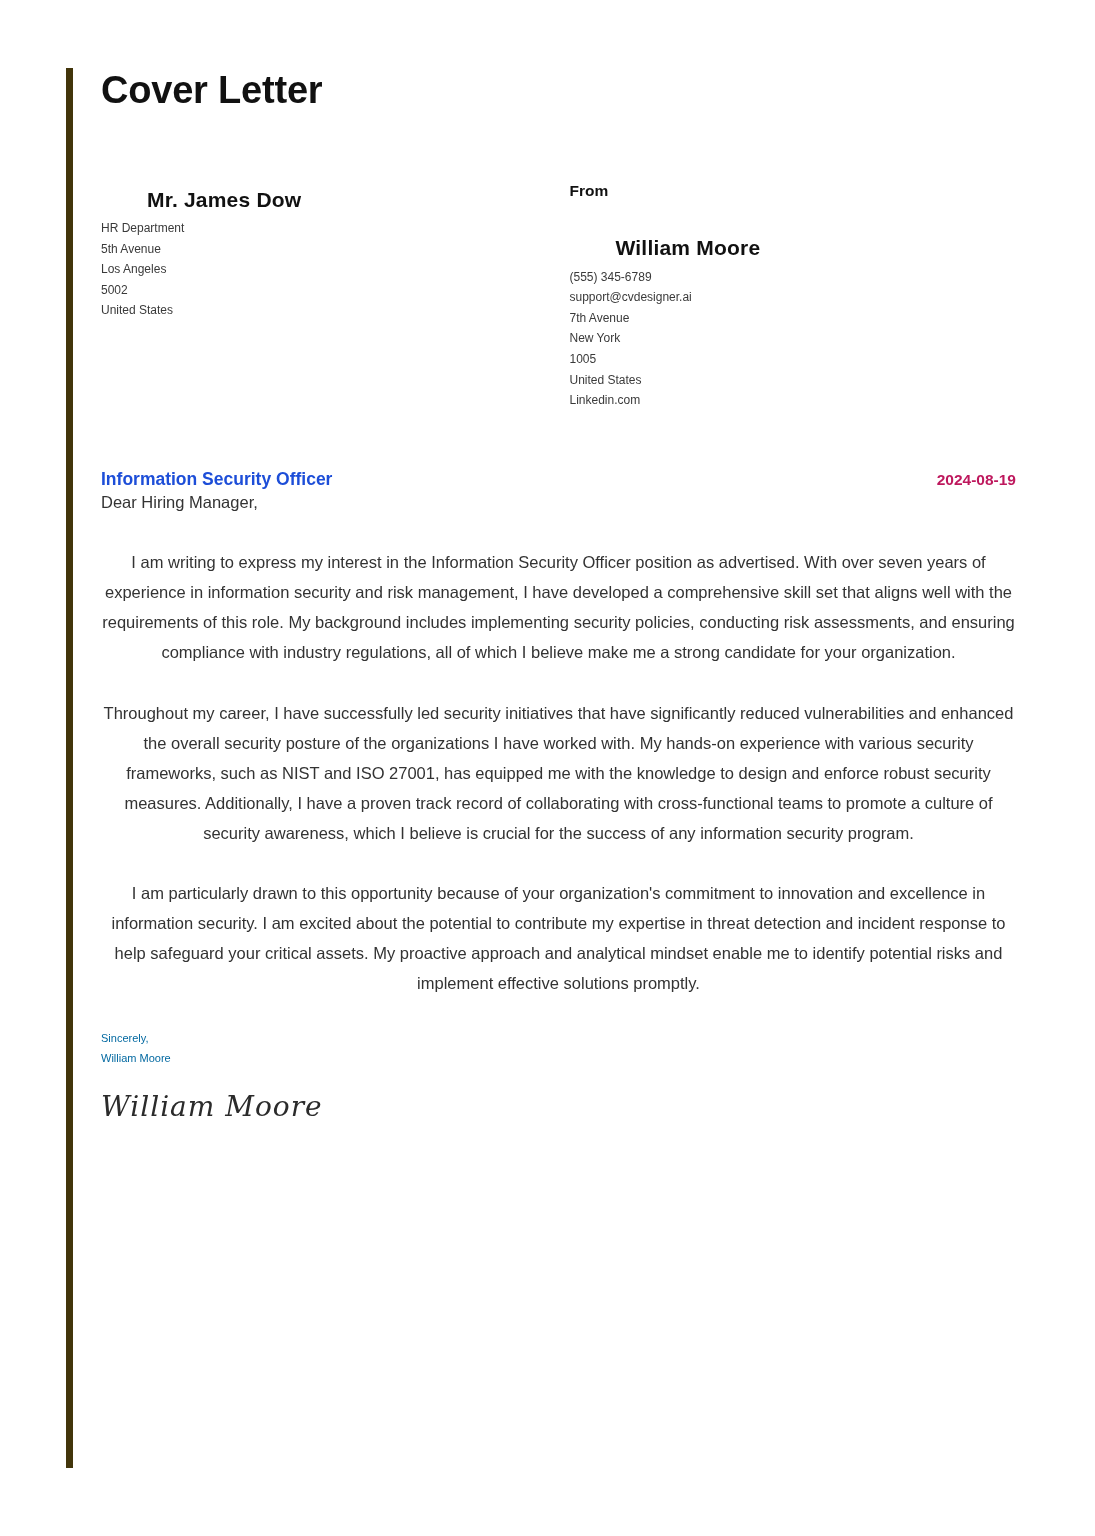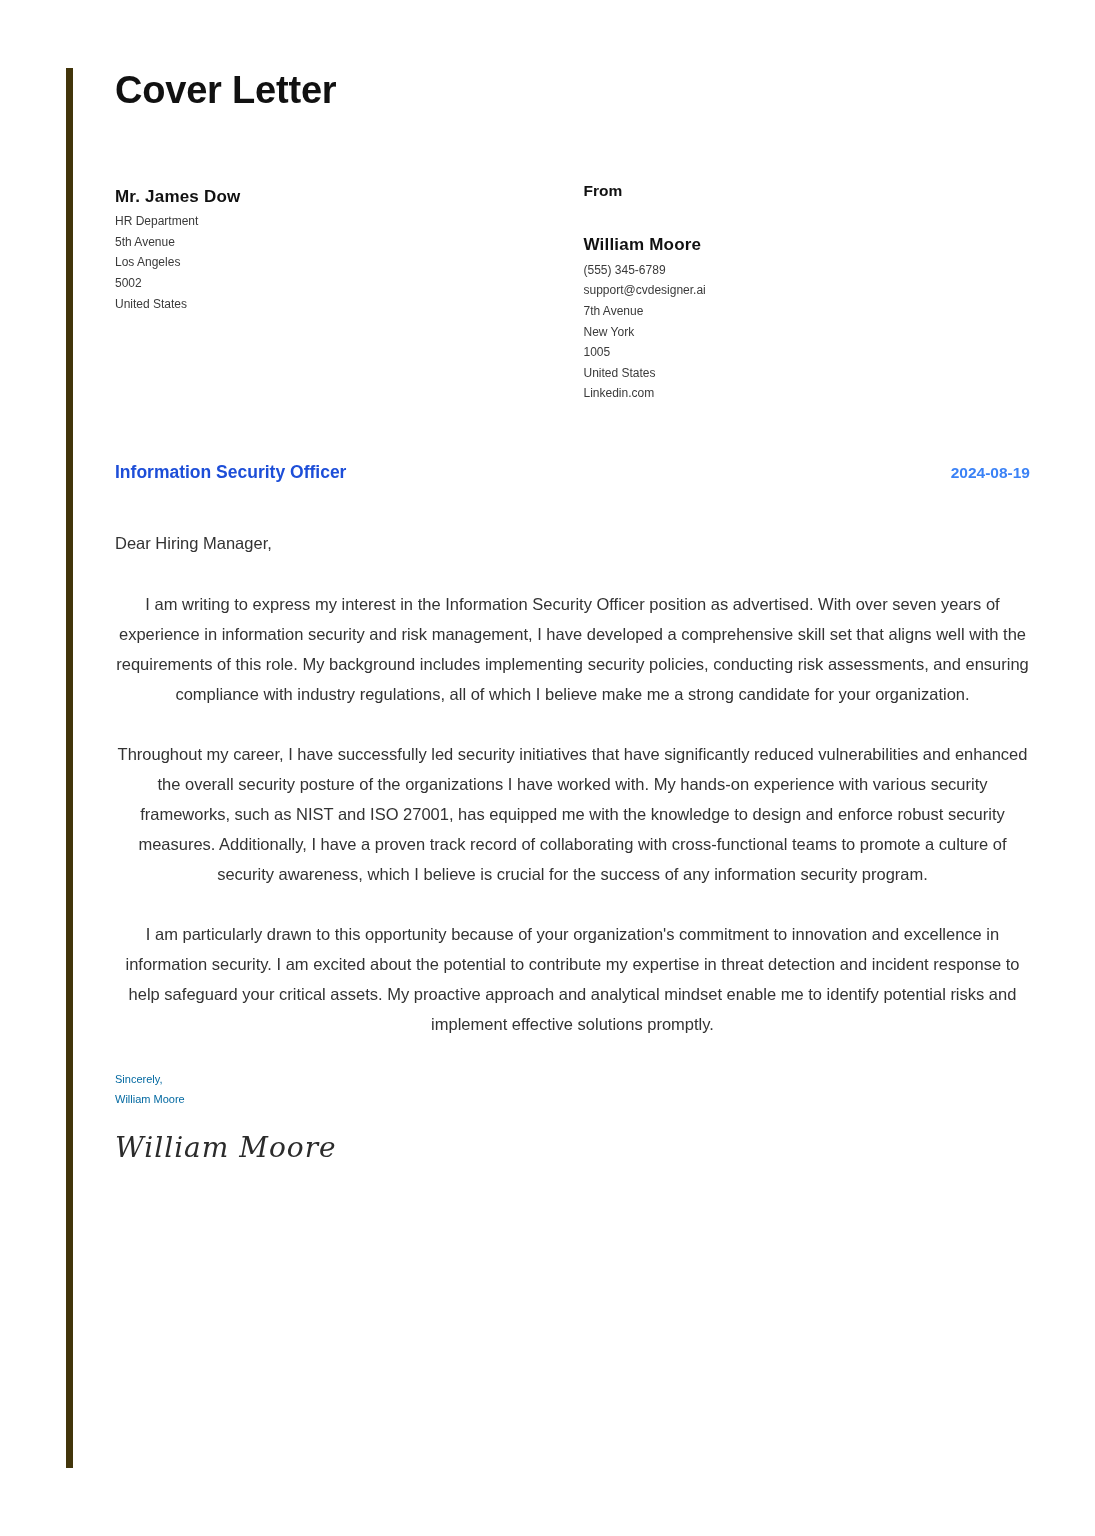--- a/index.html
+++ b/index.html
@@ -29,21 +29,21 @@
     position: absolute;
     left: 66px;
     top: 68px;
     width: 7px;
     height: 1400px;
     background: #42350b;
   }
 
   .content {
     position: absolute;
-    left: 115px;
+    left: 101px;
     top: 60px;
     width: 915px;
   }
 
   
   .doc-title {
     font-size: 38px;
     font-weight: bold;
     color: #111111;
     letter-spacing: -0.2px;
@@ -64,25 +64,26 @@
     padding-left: 22px;
   }
   .addr-label {
     font-size: 15.5px;
     font-weight: bold;
     color: #111111;
     margin-bottom: 30px;
     line-height: 1.2;
   }
   .addr-name {
-    font-size: 17px;
+    font-size: 21px;
     font-weight: bold;
     color: #111111;
     line-height: 1.72;
     letter-spacing: 0.2px;
+    margin-left: 46px;
   }
   .addr-line {
     font-size: 12px;
     font-weight: normal;
     color: #3a3a3a;
     line-height: 1.72;
   }
 
   
   .title-date-row {
@@ -92,27 +93,26 @@
     margin-top: 58px;
   }
   .job-title {
     font-size: 17.5px;
     font-weight: bold;
     color: #1d4ed8;
   }
   .letter-date {
     font-size: 15.5px;
     font-weight: bold;
-    color: #3b82f6;
+    color: #be185d;
     text-align: right;
   }
 
   
   .letter-body {
-    margin-top: 48px;
   }
   .salutation {
     font-size: 16.5px;
     color: #333333;
     line-height: 1.55;
     margin-bottom: 32px;
   }
   .paragraph {
     font-size: 16.5px;
     color: #333333;

